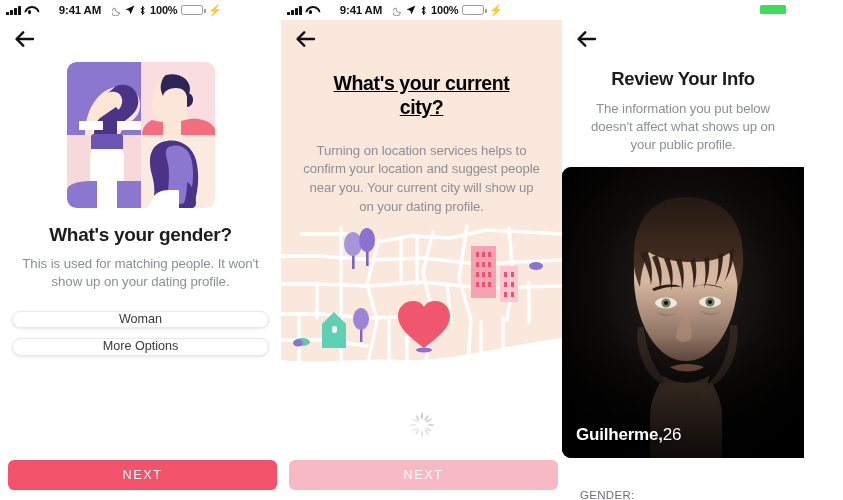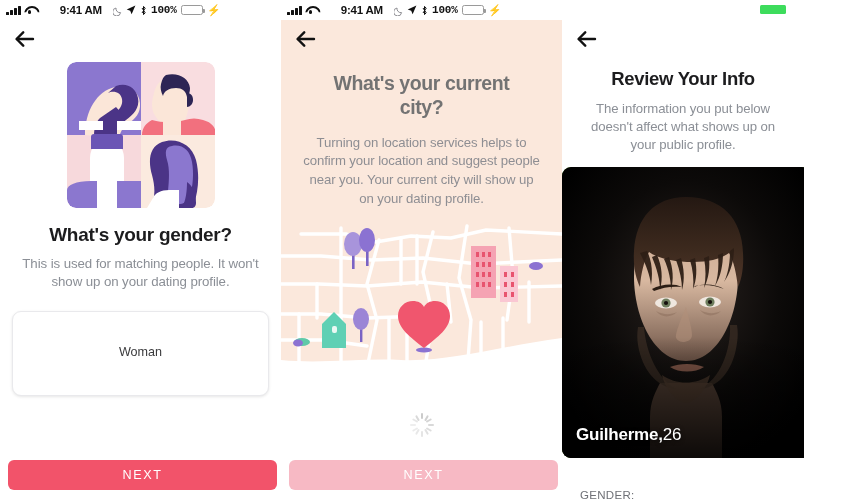--- a/index.html
+++ b/index.html
@@ -33,21 +33,21 @@
   .wifi{width:12px;height:9px;position:relative;}
   .wifi::before{content:"";position:absolute;left:0;top:0;width:12px;height:12px;
     border:2.2px solid #111;border-radius:50%;
     clip-path:polygon(0 0,100% 0,100% 42%,0 42%);}
   .wifi::after{content:"";position:absolute;left:4.2px;top:4.6px;width:3.6px;height:3.6px;
     background:#111;border-radius:50%;}
   .moon{width:9px;height:9px;position:relative;}
   .moon svg{display:block}
   .locarrow svg{display:block}
   .bt svg{display:block}
-  .pct{font-size:11px;font-weight:bold;letter-spacing:-0.2px;font-family:Liberation Mono, monospace;}
+  .pct{font-size:11px;font-weight:bold;letter-spacing:-0.2px;}
   .batt{width:22px;height:10px;border:1.3px solid #9a9a9a;border-radius:2.4px;
     position:relative;box-sizing:border-box;padding:1px;}
   .batt .fill{height:100%;width:100%;background:#37D651;border-radius:1px;}
   .batt::after{content:"";position:absolute;right:-3.2px;top:3px;width:1.8px;height:4px;
     background:#9a9a9a;border-radius:0 1px 1px 0;}
   .bolt{font-size:11px;font-weight:bold;color:#111;margin-left:1px;}
 
   
   .sb-greenonly{height:20px;position:relative;}
   .sb-greenonly .gblock{position:absolute;right:18px;top:5px;width:26px;height:9px;
@@ -63,47 +63,47 @@
   .s1-illu{width:148px;height:146px;margin:4px auto 0;border-radius:9px;overflow:hidden;
      display:block;}
   .s1-title{
     text-align:center;font-size:19px;font-weight:bold;color:#1c1c1e;
     margin:16px 0 0;letter-spacing:-0.3px;
   }
   .s1-sub{
     text-align:center;font-size:13.3px;color:#8b8f96;line-height:1.38;
     margin:9px 22px 0;letter-spacing:-0.1px;
   }
-  .gender-row{display:flex;gap:10px;margin:19px 12px 0;}
+  .gender-row{display:flex;gap:10px;margin:19px 12px 0;flex-direction:column;}
   .gcard{
     flex:1;height:85px;border-radius:9px;background:#fff;
     border:1px solid #e9e9ec;
     box-shadow:0 1px 3px rgba(0,0,0,0.10);
     display:flex;align-items:center;justify-content:center;
     font-size:12.6px;color:#3a3a3c;text-align:center;line-height:1.25;
     cursor:pointer;box-sizing:border-box;
   }
   .gcard.selected{border:2px solid #F4697C;box-shadow:0 1px 3px rgba(0,0,0,0.08);}
   .nextwrap{position:absolute;left:4px;right:0;bottom:10px;padding:0 4px;box-sizing:border-box;}
   .next-btn{
     height:30px;border-radius:6px;background:#F2536A;color:#fff;
     display:flex;align-items:center;justify-content:center;
     font-size:12.6px;letter-spacing:1.6px;cursor:pointer;
   }
   .next-btn.disabled{background:#F7B9C4;color:#fff;}
 
   
   .s2{background:#FBE8DC;}
   .s2-title{
-    text-align:center;font-size:19.5px;font-weight:bold;color:#737373;
-    margin:14px 30px 0;line-height:1.22;letter-spacing:-0.4px;
+    text-align:center;font-size:19.5px;font-weight:bold;color:#000000;
+    margin:14px 30px 0;line-height:1.22;letter-spacing:-0.4px;text-decoration:underline;
   }
   .s2-sub{
     text-align:center;font-size:13.2px;color:#8e8e93;line-height:1.42;
-    margin:14px 22px 0;letter-spacing:-0.1px;
+    margin:22px 22px 0;letter-spacing:-0.1px;
   }
   .s2-map{position:absolute;left:0;top:222px;width:281px;height:160px;}
   .s2-map svg{display:block;width:281px;height:160px;}
   .spinner{position:absolute;left:0;right:0;top:412px;display:flex;justify-content:center;}
   .spinner svg{display:block}
   .s2-bottom{position:absolute;left:0;right:0;bottom:0;top:382px;background:#fff;}
 
   
   .s3-title{
     text-align:center;font-size:18.5px;font-weight:bold;color:#1c1c1e;
@@ -220,20 +220,21 @@
         <path d="M86 136c2-5 8-8 16-8h10v18H80z" fill="#ffffff"></path>
         <path d="M120 120c6 4 9 12 9 21 0 2-1 5-4 5h-10c4-8 5-17 5-26z" fill="#4B3487"></path>
       </g>
     </svg>
 
     <div class="s1-title">What's your gender?</div>
     <div class="s1-sub">This is used for matching people. It won't show up on your dating profile.</div>
 
     <div class="gender-row">
       <div class="gcard">Woman</div>
+      <div class="gcard">More Options</div>
     </div>
 
     <div class="nextwrap">
       <div class="next-btn">NEXT</div>
     </div>
   </div>
 
   <div class="screen s2">
 
     <div class="statusbar" style="background:#fff">

